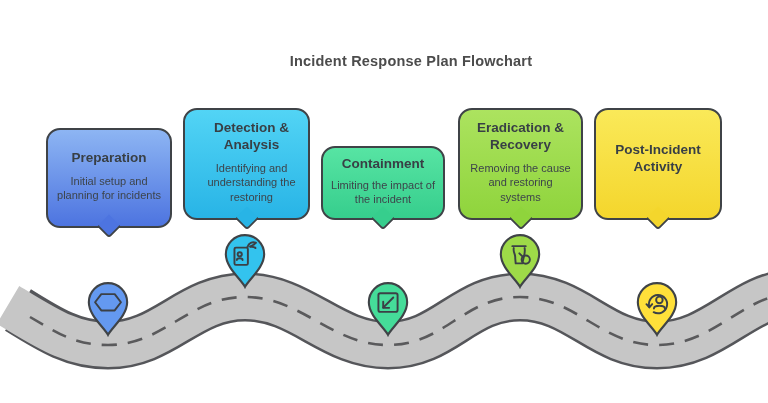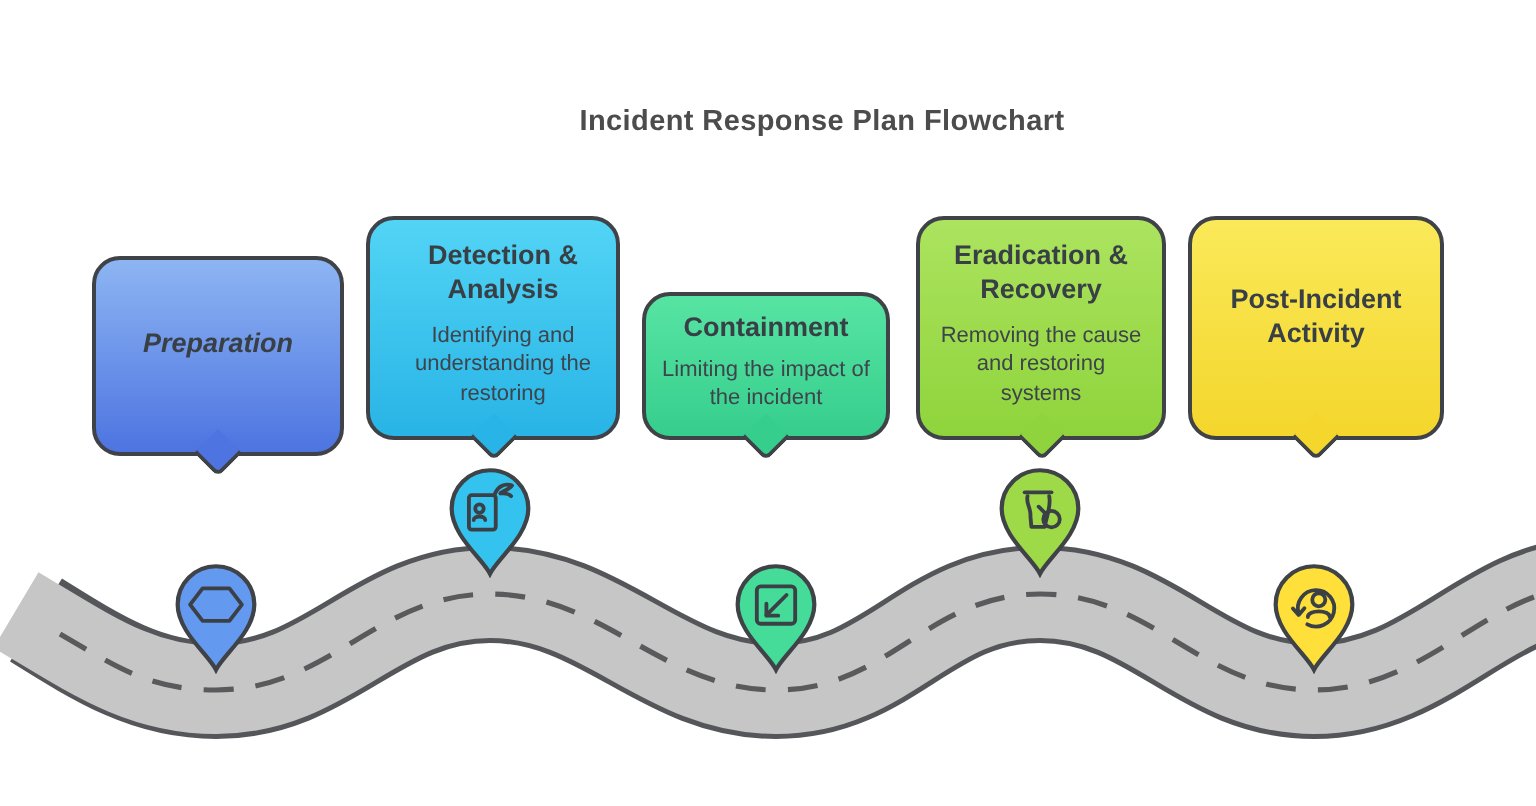--- a/index.html
+++ b/index.html
@@ -28,21 +28,21 @@
   .card::after{ 
     content:"";position:absolute;left:50%;bottom:-9px;
     width:15px;height:15px;
     transform:translateX(-50%) rotate(45deg);
     background:var(--cb);
     border-right:2.5px solid #3f4347;border-bottom:2.5px solid #3f4347;
     border-bottom-right-radius:4px;
   }
   .card-title{font-size:13.5px;font-weight:bold;line-height:1.25;margin-bottom:7px;color:#383f45;}
   .card-desc{font-size:11px;line-height:1.3;}
-  .card1{left:46px;top:128px;width:126px;height:100px;font-style:italic;}
+  .card1{left:46px;top:128px;width:126px;height:100px;}
   .card2{left:183px;top:108px;width:127px;height:112px;padding-left:18px;}
   .card3{left:321px;top:146px;width:124px;height:74px;}
   .card3 .card-title{margin-bottom:5px;}
   .card4{left:458px;top:108px;width:125px;height:112px;}
   .card5{left:594px;top:108px;width:128px;height:112px;}
 
   
   .road{position:absolute;left:0;top:0;}
 
   
@@ -64,20 +64,21 @@
   <div class="page-title">Incident Response Plan Flowchart</div>
 
   <svg class="road" width="768" height="403" viewBox="0 0 768 403">
     <path style="fill:none;stroke:#55565a;stroke-width:49;" d="M18 310 C 50 330, 74 345, 108 345 C 165 345, 188 297, 245 297 C 302 297, 331 345, 388 345 C 445 345, 463 297, 520 297 C 577 297, 600 345, 657 345 C 714 345, 742 296, 792 293"></path>
     <path style="fill:none;stroke:#c6c6c6;stroke-width:44;" d="M8 305 C 45 327, 70 345, 108 345 C 165 345, 188 297, 245 297 C 302 297, 331 345, 388 345 C 445 345, 463 297, 520 297 C 577 297, 600 345, 657 345 C 714 345, 742 296, 792 293"></path>
     <path style="fill:none;stroke:#5a5a5c;stroke-width:2.6;stroke-dasharray:15 11;" d="M30 317 C 58 333, 74 345, 108 345 C 165 345, 188 297, 245 297 C 302 297, 331 345, 388 345 C 445 345, 463 297, 520 297 C 577 297, 600 345, 657 345 C 714 345, 742 296, 792 293"></path>
   </svg>
 
   <div class="card card1" style="--ct: #8db5f3; --cb: #4d74e0; --pin: #6499f0;">
     <div class="card-title">Preparation</div>
+    <div class="card-desc">Initial setup and planning for incidents</div>
   </div>
   <div class="card card2" style="--ct: #52d4f5; --cb: #28b4e6; --pin: #33c3ee;">
     <div class="card-title">Detection &amp; Analysis</div>
     <div class="card-desc">Identifying and understanding the restoring</div>
   </div>
   <div class="card card4" style="--ct: #ace35f; --cb: #8fd43c; --pin: #9eda48;">
     <div class="card-title">Eradication &amp; Recovery</div>
     <div class="card-desc">Removing the cause and restoring systems</div>
   </div>
   <div class="card card3" style="--ct: #57e4a3; --cb: #36ce8d; --pin: #45dc99;">

